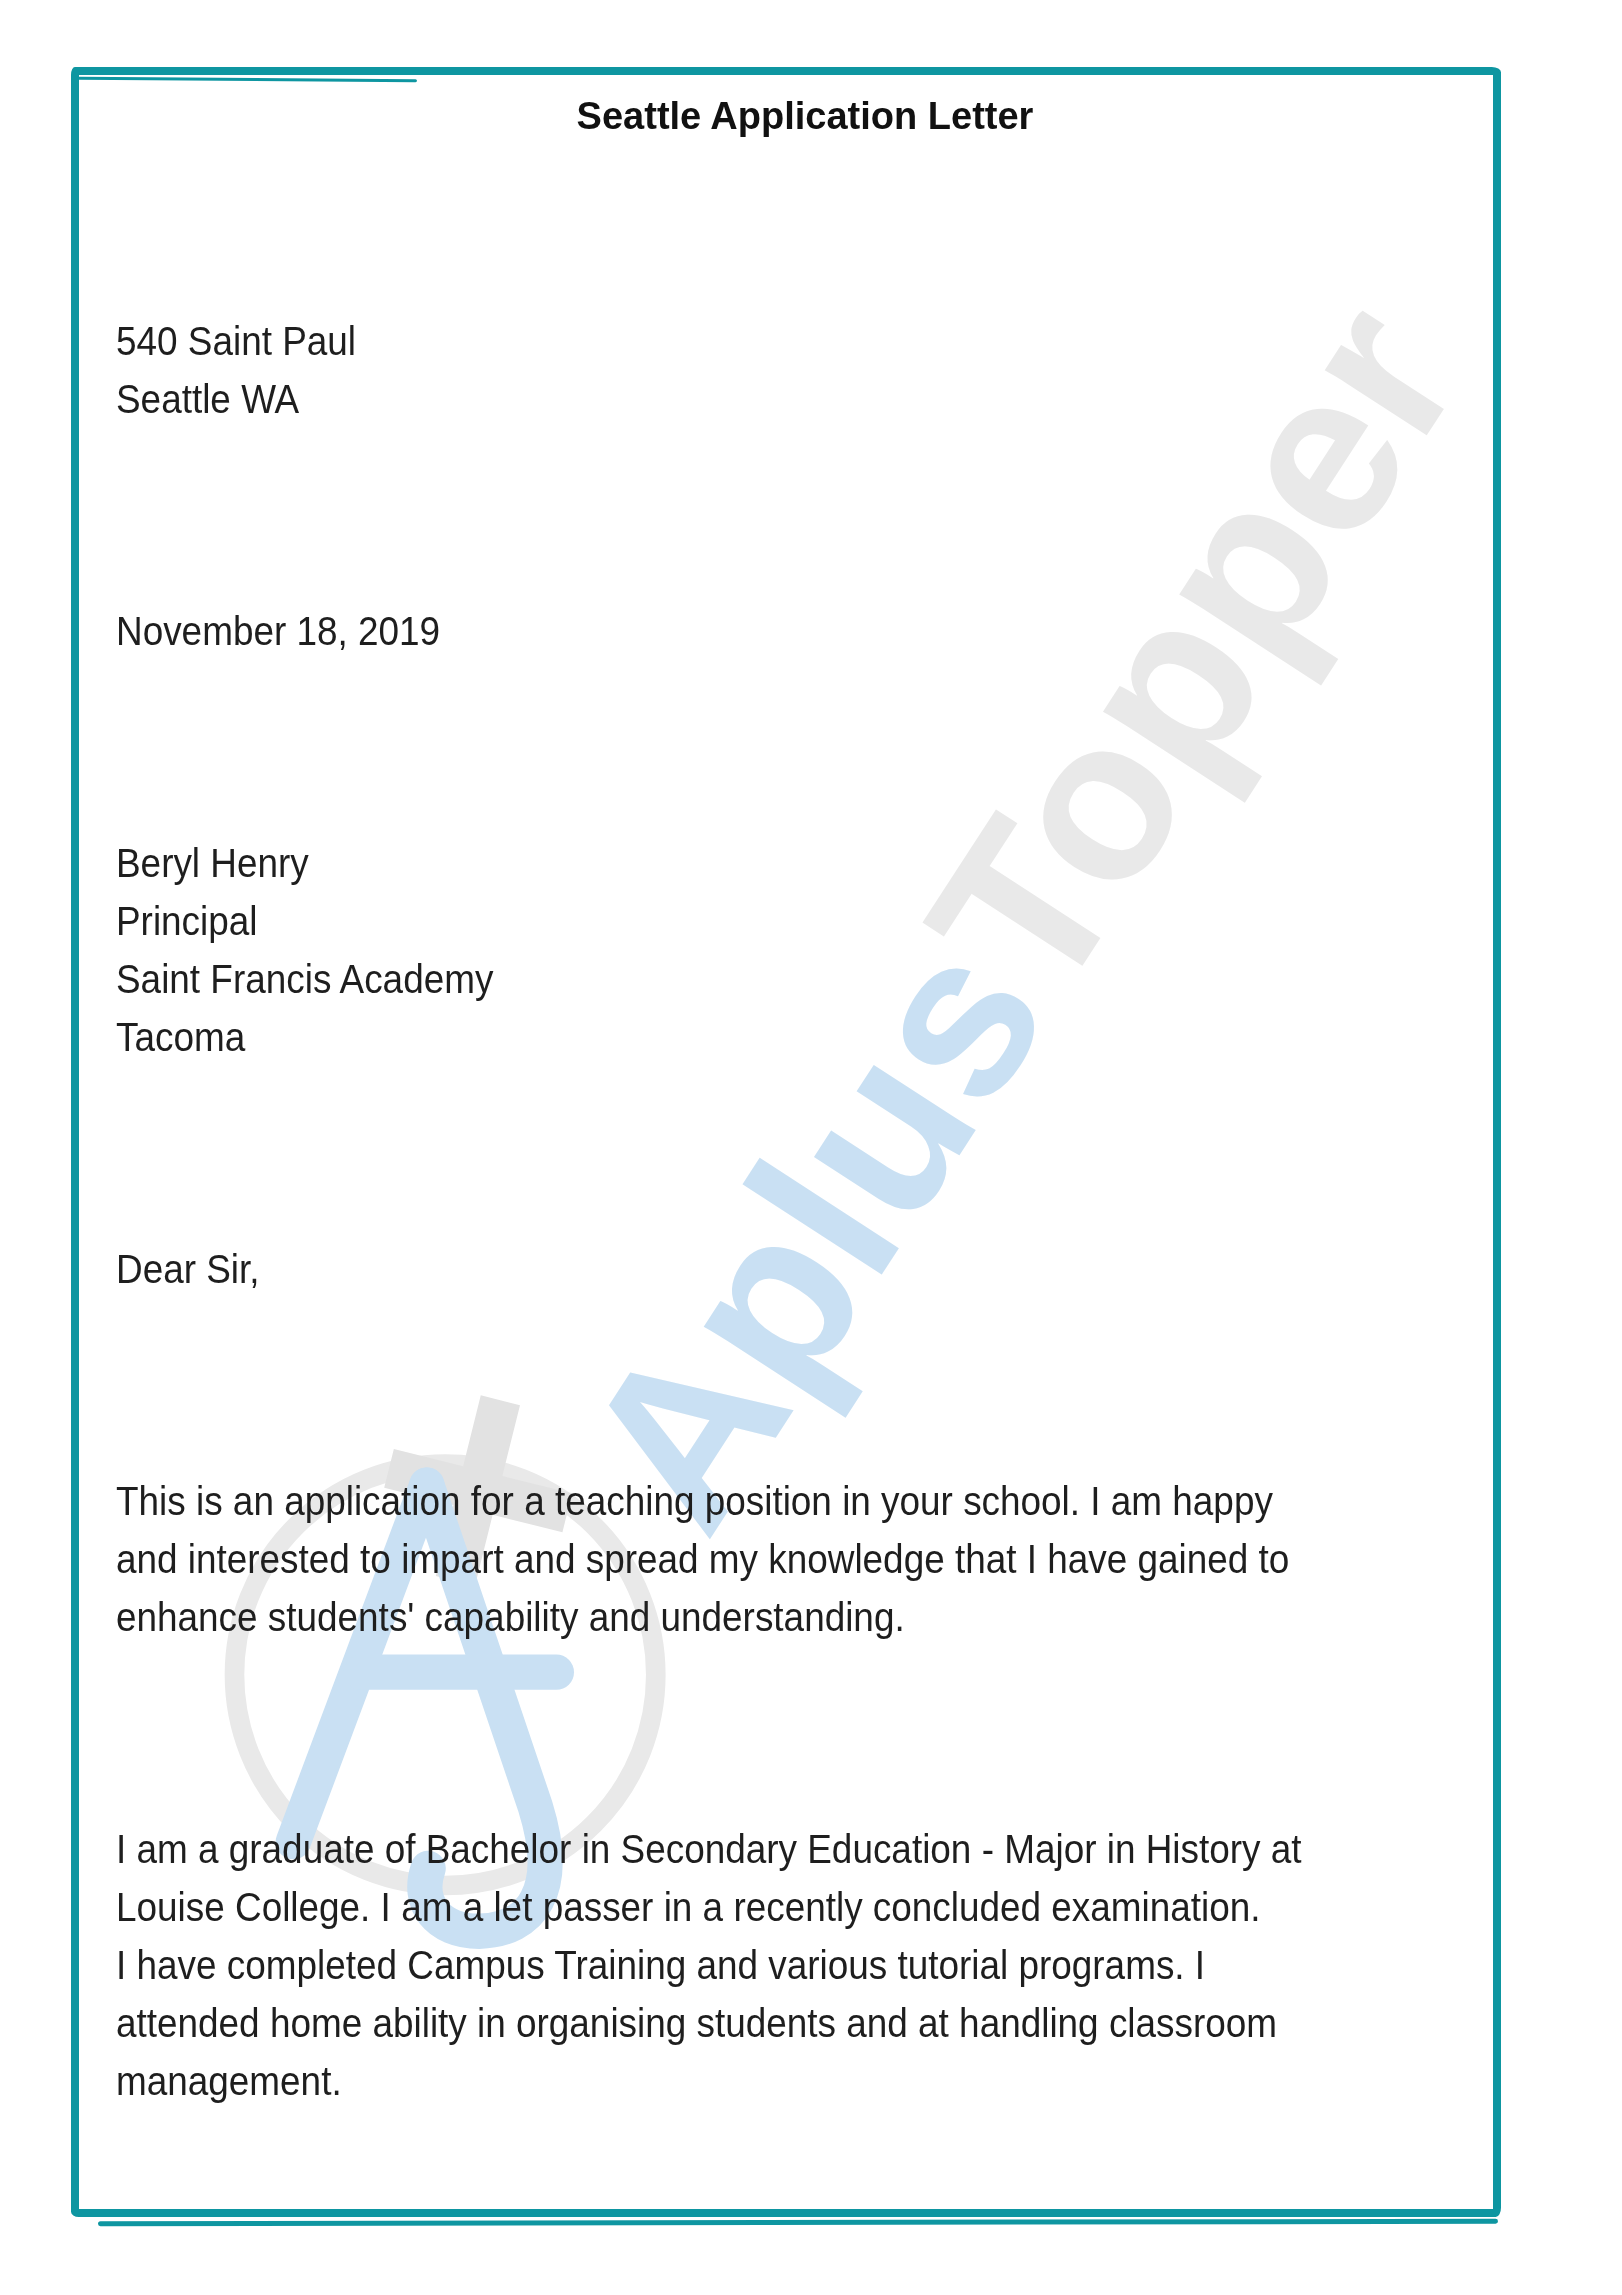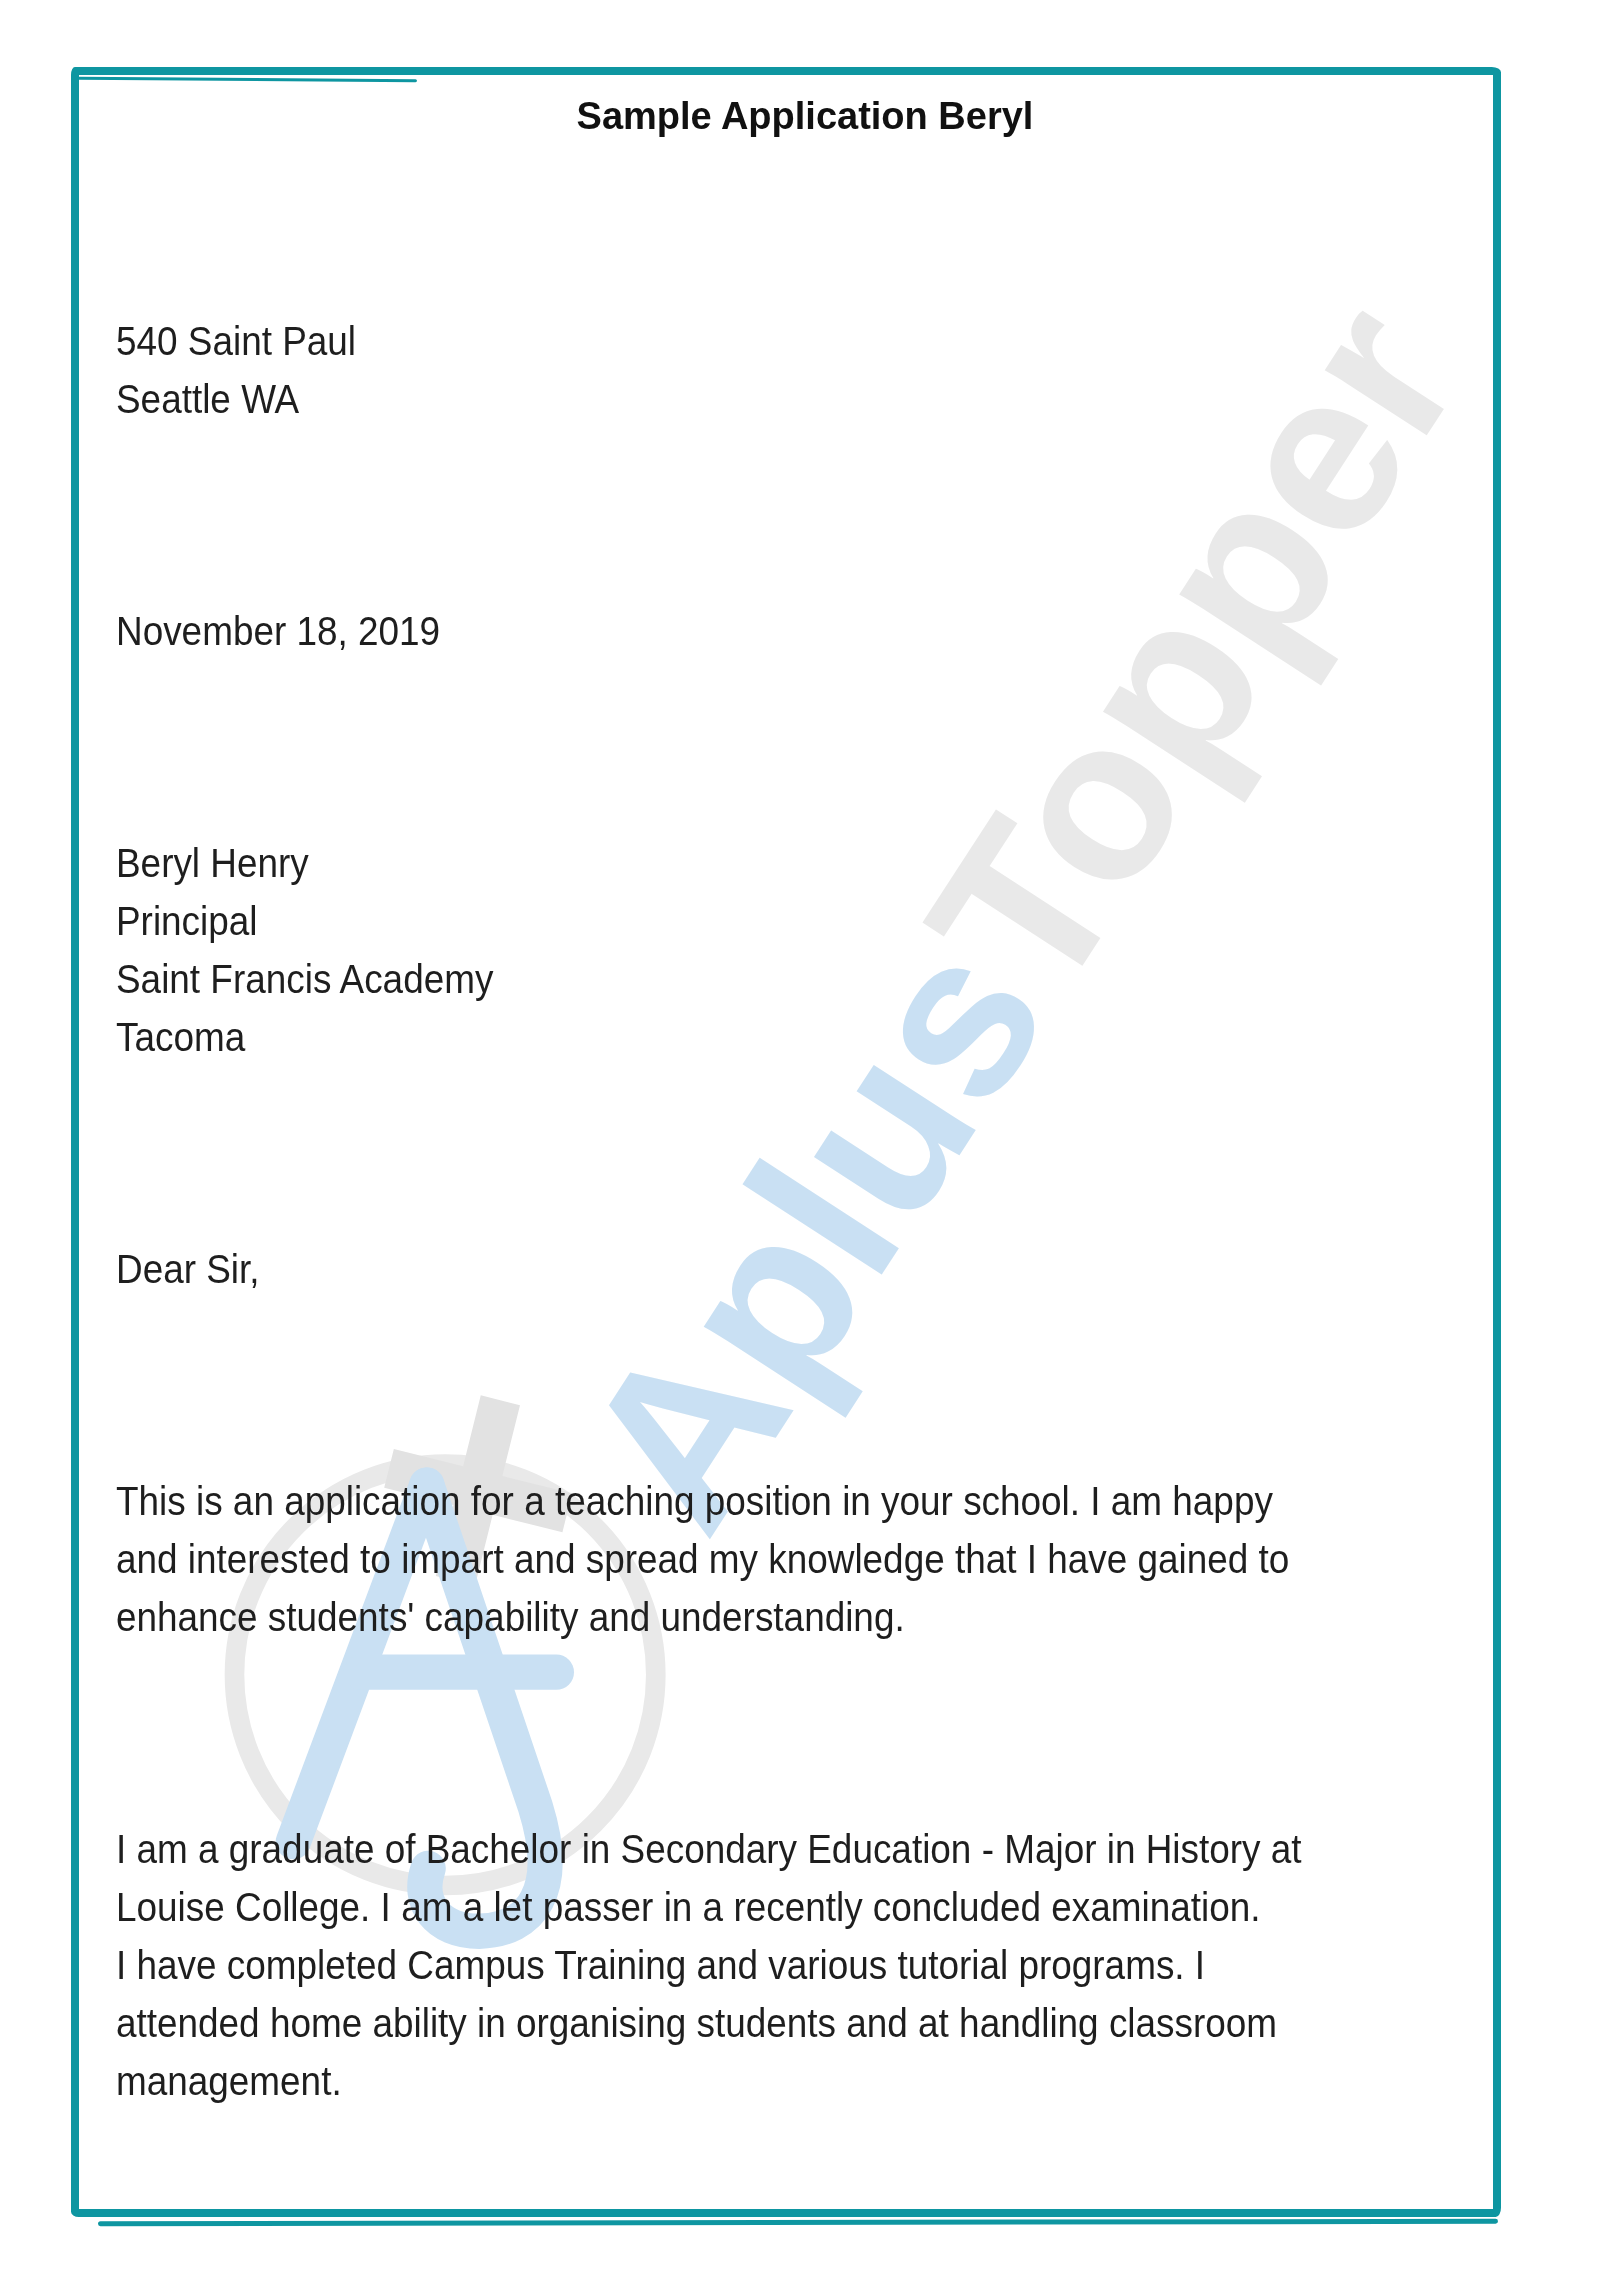--- a/index.html
+++ b/index.html
@@ -87,21 +87,21 @@
   <g fill="none" stroke="var(--wm_blue)" stroke-width="54" stroke-linecap="round">
     <path d="M 652 2270 L 448 2815"></path>
     <path d="M 652 2270 L 818 2762 C 858 2890 812 2950 732 2952 C 668 2952 636 2908 654 2856"></path>
     <path d="M 552 2556 L 850 2556"></path>
   </g>
   <text transform="translate(1080 2360) rotate(-57)" font-size="350">
     <tspan fill="var(--wm_blue)">Aplus</tspan><tspan fill="var(--wm_gray)">Topper</tspan>
   </text>
 </svg>
 
-<div class="page-title">Sample Application Beryl</div>
+<div class="page-title">Seattle Application Letter</div>
 
 <div class="letter">
   <div class="block">540 Saint Paul
 Seattle WA</div>
   <div class="block">November 18, 2019</div>
   <div class="block">Beryl Henry
 Principal
 Saint Francis Academy
 Tacoma</div>
   <div class="block">Dear Sir,</div>

